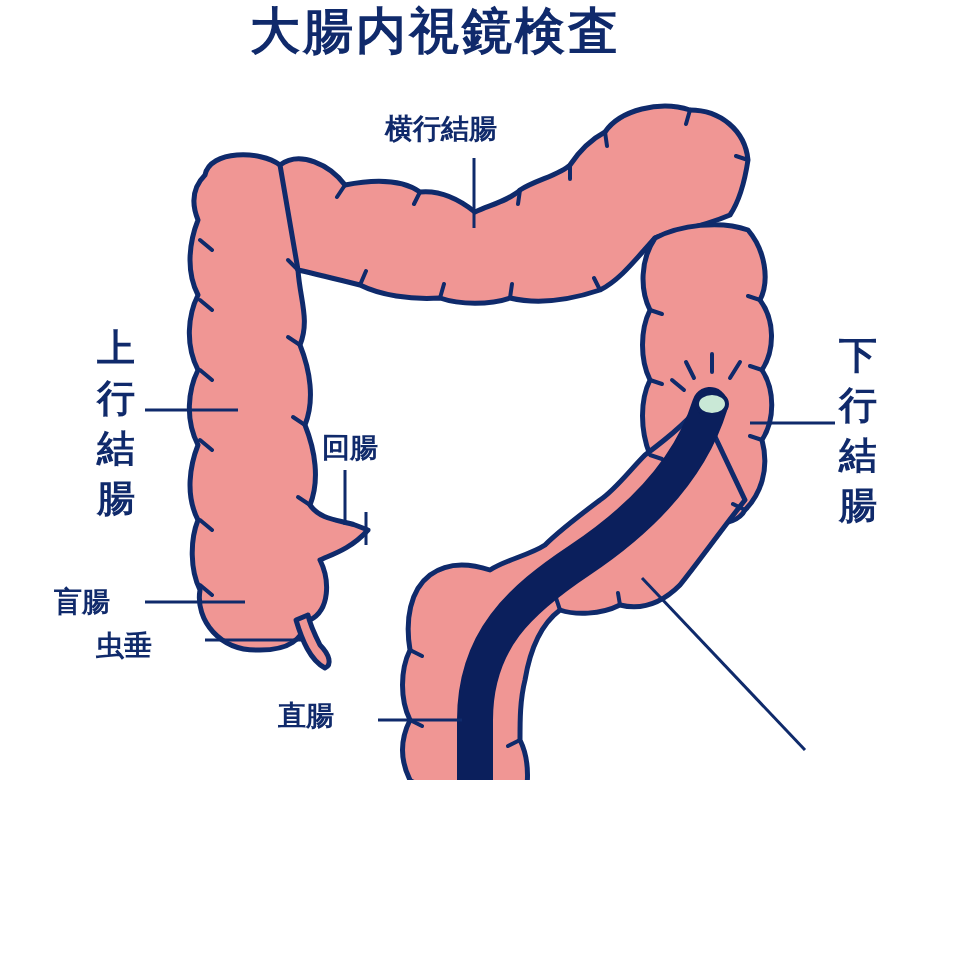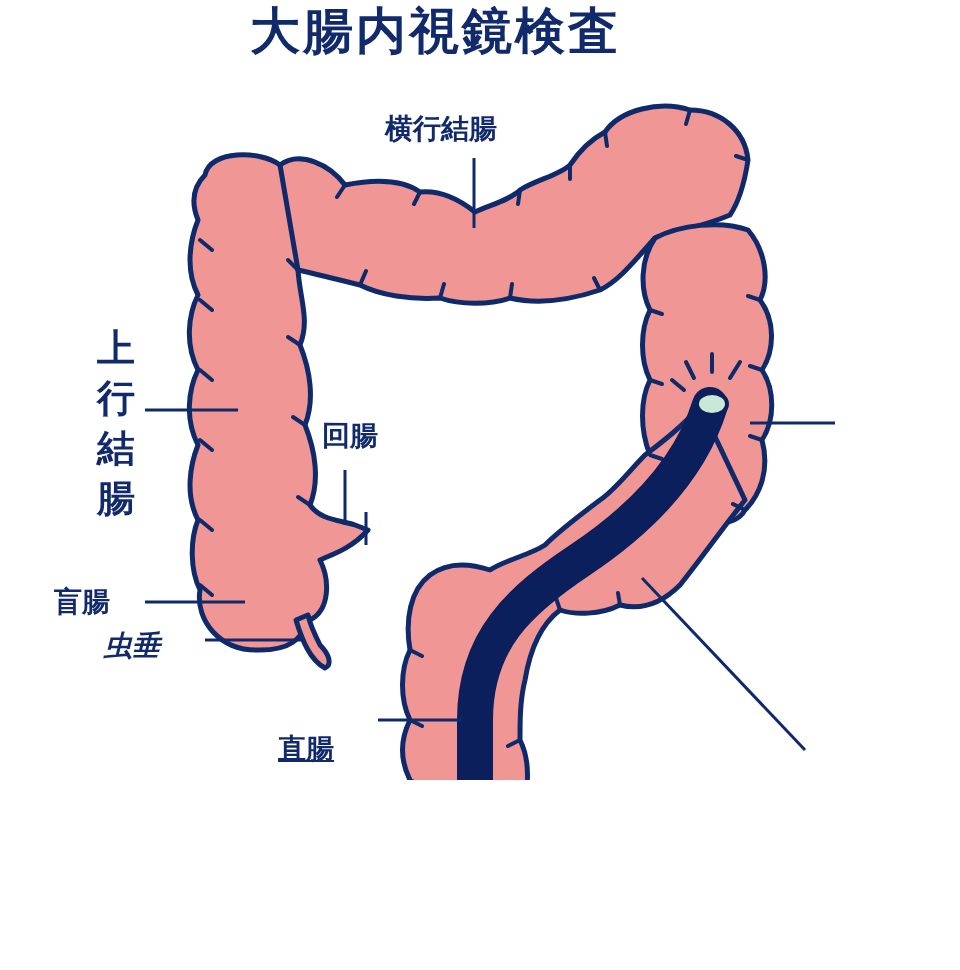--- a/index.html
+++ b/index.html
@@ -65,17 +65,18 @@
       <path d="M750,423 L835,423"></path>
       <path d="M378,720 L462,720"></path>
       <path d="M642,578 L805,750"></path>
       <path d="M520,888 L580,888"></path>
     </g>
   </svg>
 
   <div class="lbl title">大腸内視鏡検査</div>
   <div class="lbl h" style="left:385px;top:115px;">横行結腸</div>
   <div class="lbl v" style="left:96px;top:312px;margin-top:11px;">上行結腸</div>
-  <div class="lbl h" style="left:322px;top:422px;">回腸</div>
+  <div class="lbl h" style="left:322px;top:434px;">回腸</div>
   <div class="lbl h" style="left:54px;top:588px;">盲腸</div>
-  <div class="lbl h" style="left:104px;top:632px;font-style:italic;">虫垂</div>
-  <div class="lbl h" style="left:278px;top:735px;text-decoration:underline;">直腸</div>
+  <div class="lbl h" style="left:96px;top:632px;">虫垂</div>
+  <div class="lbl v" style="left:838px;top:330px;">下行結腸</div>
+  <div class="lbl h" style="left:278px;top:702px;">直腸</div>
 </div>
 
 </body></html>

